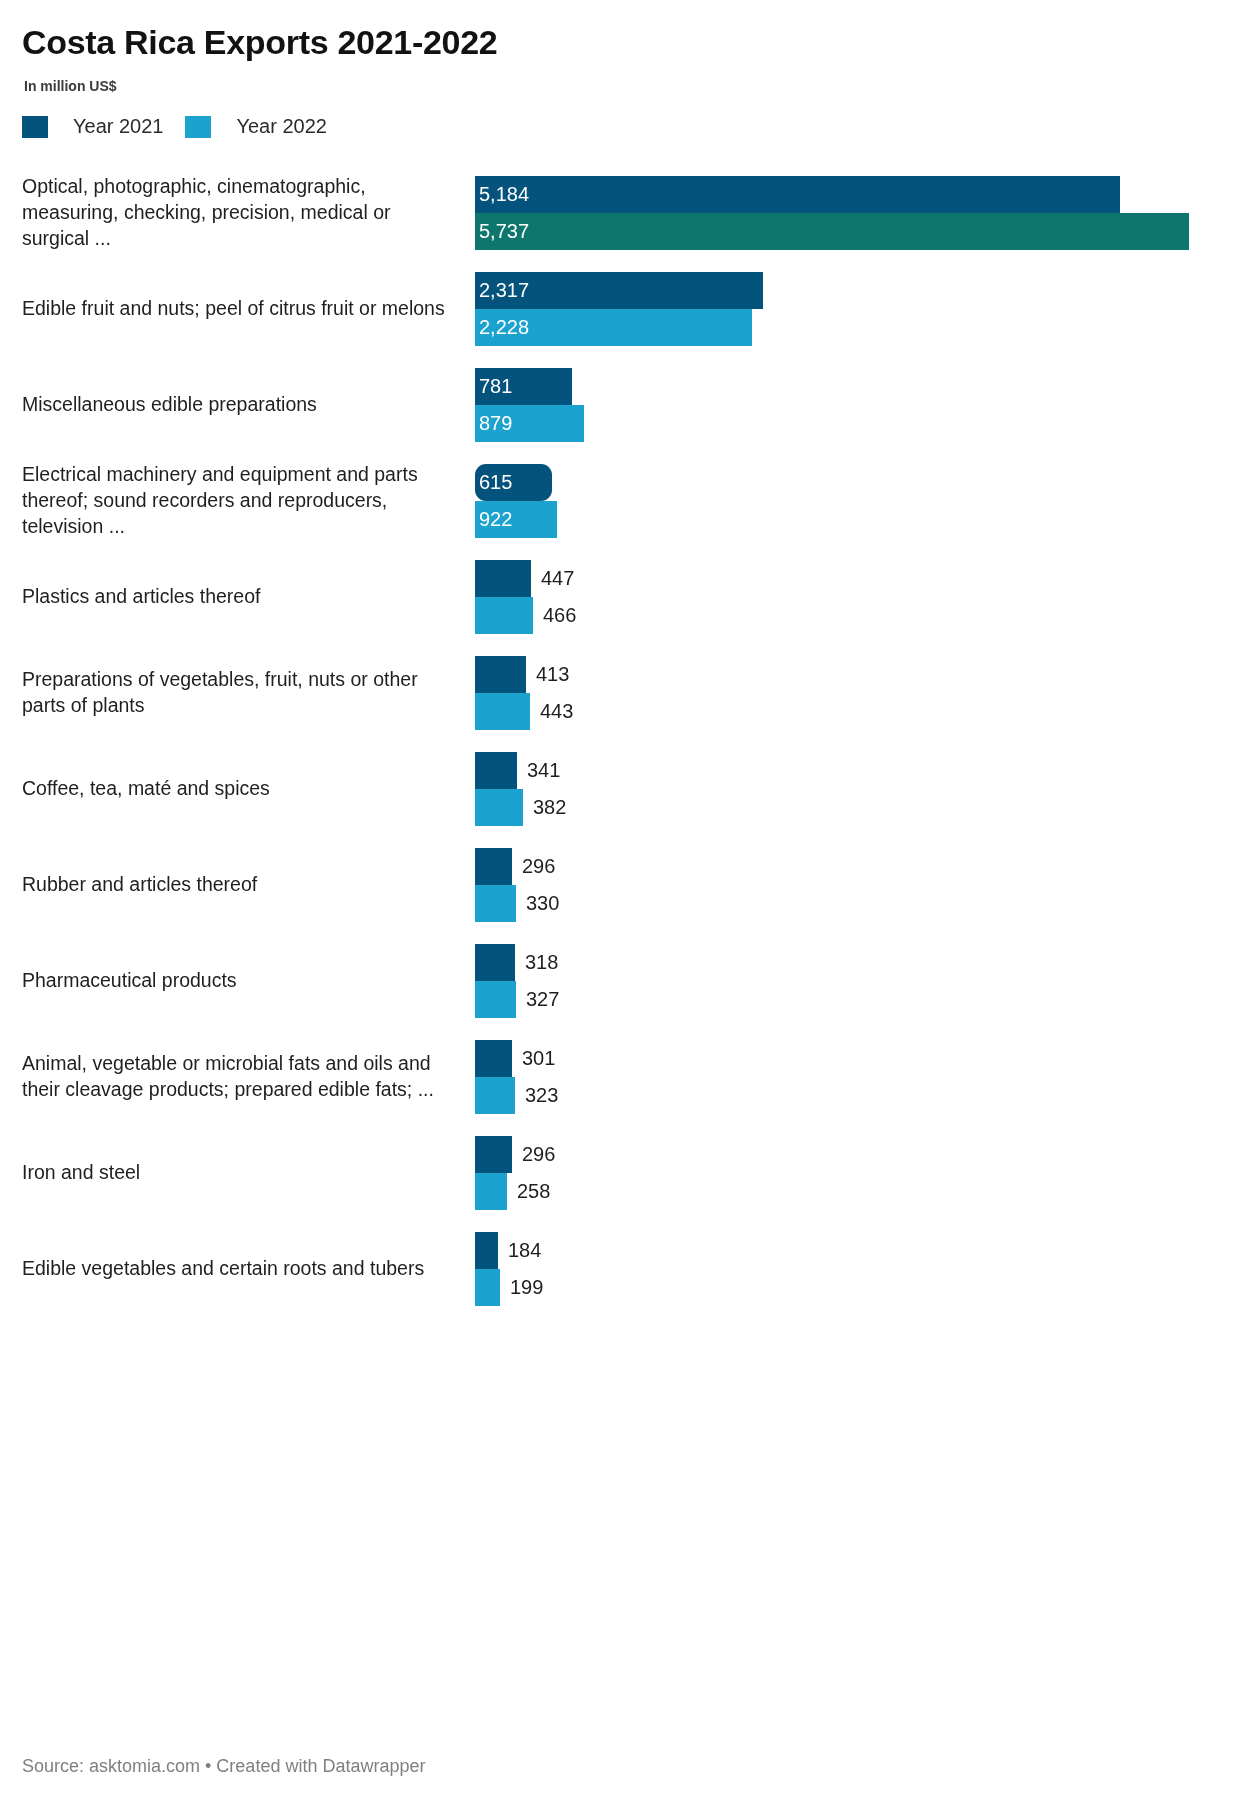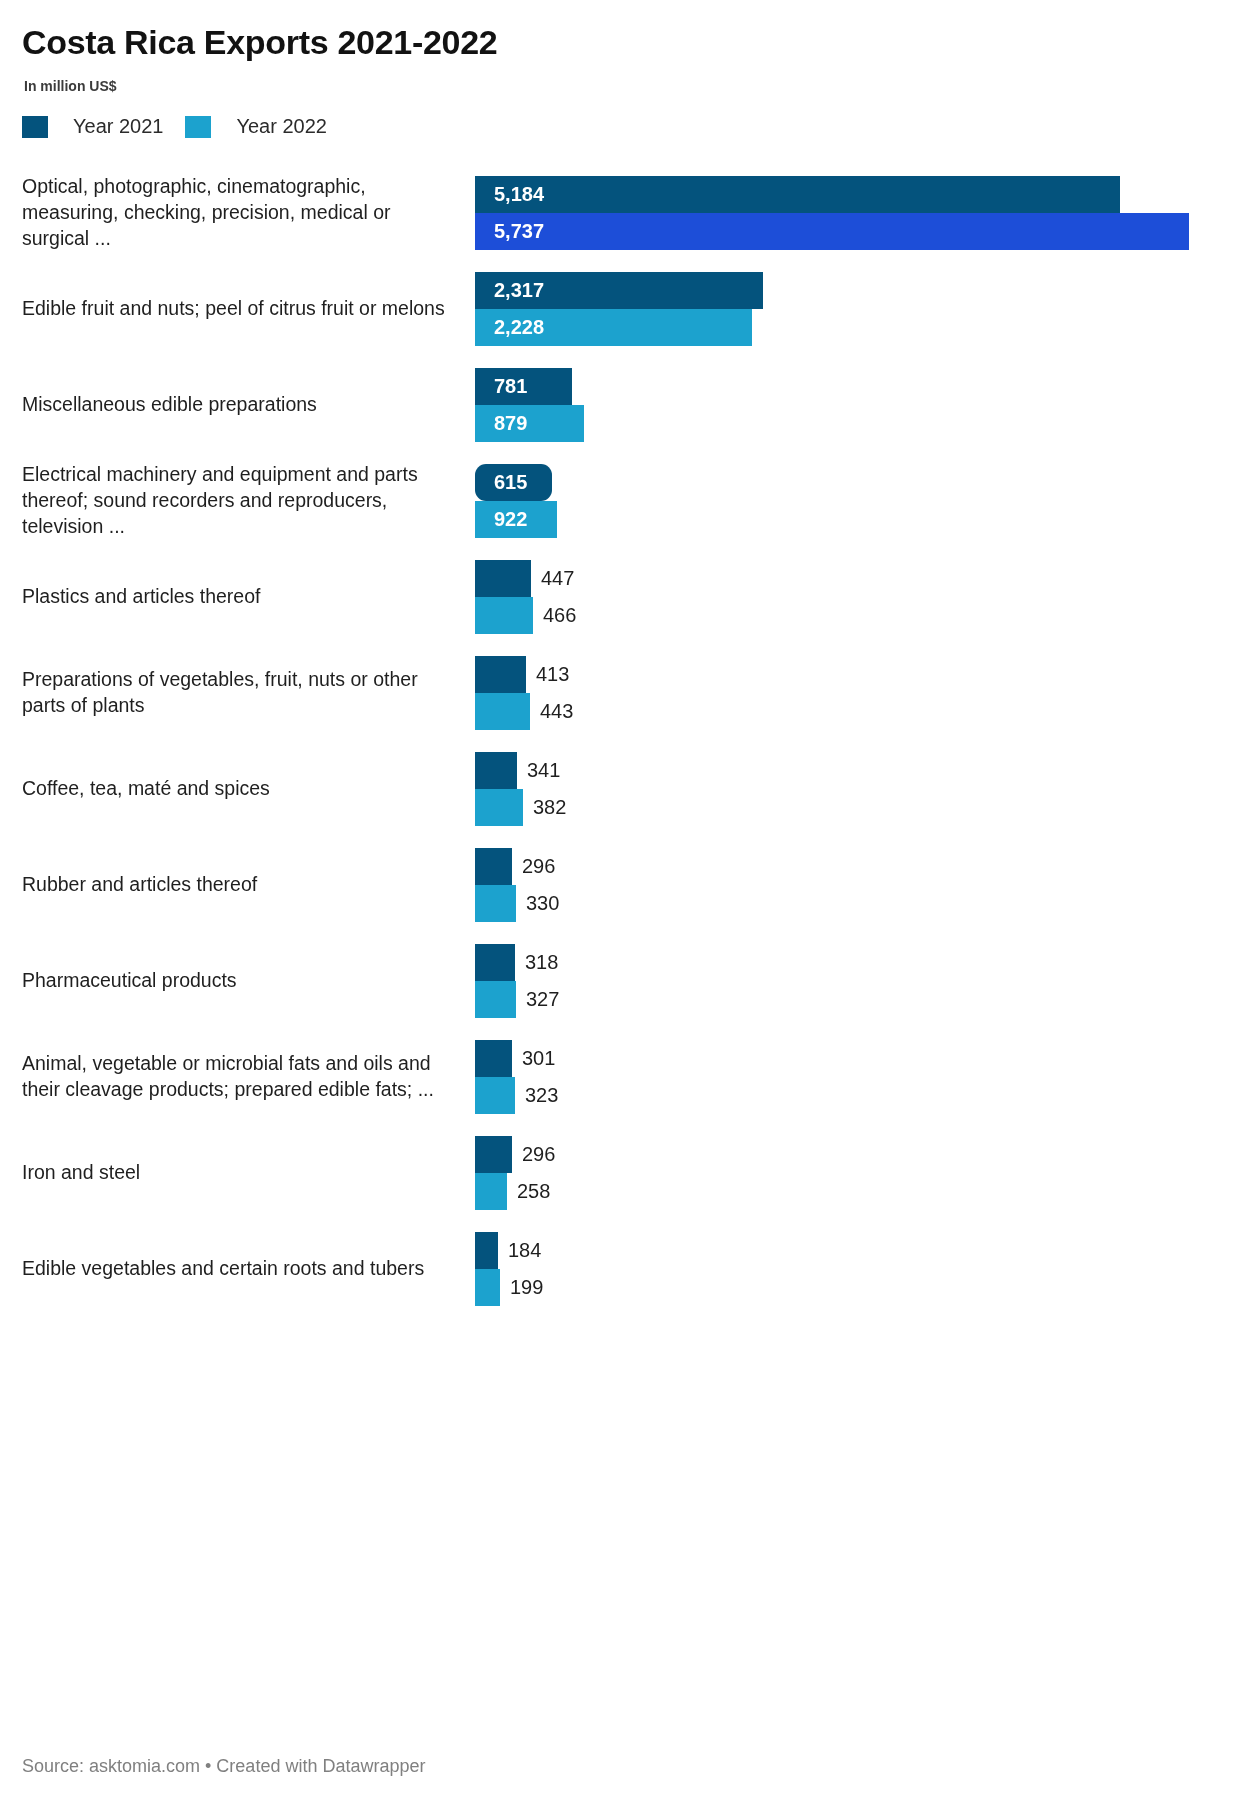--- a/index.html
+++ b/index.html
@@ -111,22 +111,21 @@
   .bar-2021 { background: #04537d; }
   .bar-2022 { background: #1ca2ce; }
 
   .bar-value {
     font-size: 20px;
     line-height: 1;
     white-space: nowrap;
   }
   .bar-value.inside {
     color: #ffffff;
-    padding-left: 19px;
-    font-weight: bold;
+    padding-left: 4px;
   }
   .bar-value.outside {
     color: #1f1f1f;
     padding-left: 10px;
     display: flex;
     align-items: center;
     height: 37px;
   }
 
   
@@ -162,21 +161,21 @@
   <div class="chart-body" id="chart-body">
       <div class="row">
         <div class="row-label">Optical, photographic, cinematographic, measuring, checking, precision, medical or surgical ...</div>
         <div class="row-bars">
           <div class="bar-line">
             <div class="bar bar-2021" style="width: 645px; background: rgb(4, 83, 125);">
               <span class="bar-value inside">5,184</span>
             </div>
           </div>
           <div class="bar-line">
-            <div class="bar bar-2022" style="width: 714px; background: #1d4ed8;">
+            <div class="bar bar-2022" style="width: 714px; background: #0f766e;">
               <span class="bar-value inside">5,737</span>
             </div>
           </div>
         </div>
       </div>
       <div class="row">
         <div class="row-label">Edible fruit and nuts; peel of citrus fruit or melons</div>
         <div class="row-bars">
           <div class="bar-line">
             <div class="bar bar-2021" style="width: 288px; background: rgb(4, 83, 125);">

